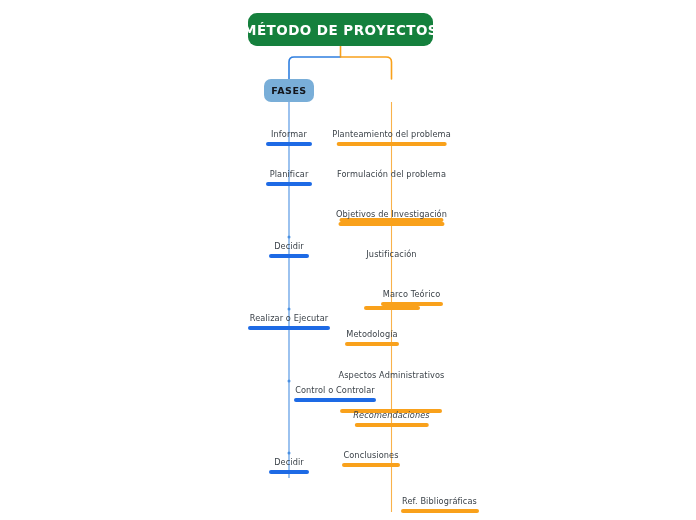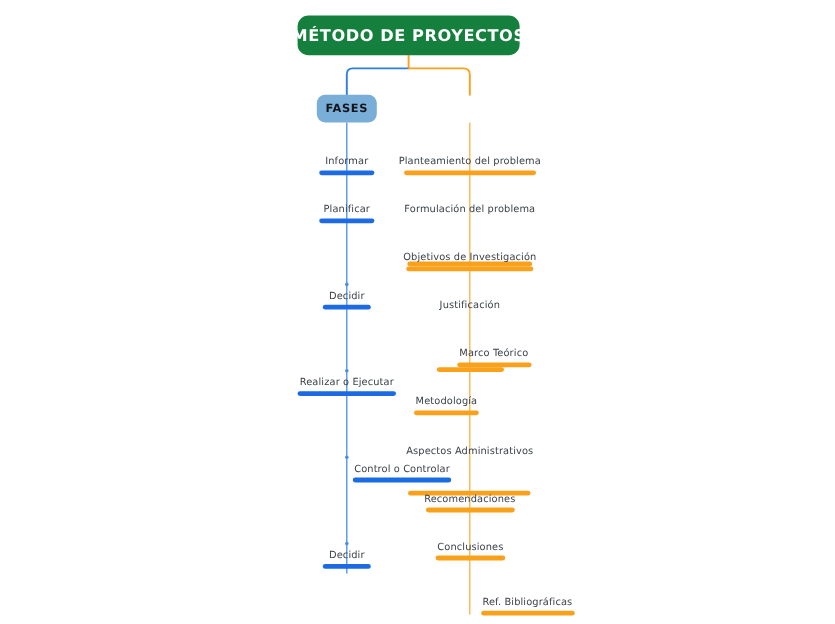--- a/index.html
+++ b/index.html
@@ -183,25 +183,25 @@
         <div class="leaf-bar" style="width: 62px; background: rgb(249, 161, 27);"></div>
       </div>
       <div class="leaf leaf-right" style="left: 372px; top: 329px; align-items: center;">
         <span class="leaf-label">Metodología</span>
         <div class="leaf-bar" style="width: 54px; background: rgb(249, 161, 27);"></div>
       </div>
       <div class="leaf leaf-right" style="left: 391.5px; top: 370px; gap: 26px;">
         <span class="leaf-label">Aspectos Administrativos</span>
         <div class="leaf-bar" style="width: 102px; background: rgb(249, 161, 27);"></div>
       </div>
-      <div class="leaf leaf-right" style="left: 391.5px; top: 410px;">
+      <div class="leaf leaf-right" style="left: 391.5px; top: 410px; font-style: italic;">
         <span class="leaf-label">Recomendaciones</span>
         <div class="leaf-bar" style="width: 74px; background: rgb(249, 161, 27);"></div>
       </div>
-      <div class="leaf leaf-right" style="left: 392px; top: 450px;">
+      <div class="leaf leaf-right" style="left: 371px; top: 450px;">
         <span class="leaf-label">Conclusiones</span>
         <div class="leaf-bar" style="width: 58px; background: rgb(249, 161, 27);"></div>
       </div>
       <div class="leaf leaf-right" style="left: 391.5px; top: 496px; margin-left: 48px;">
         <span class="leaf-label">Ref. Bibliográficas</span>
         <div class="leaf-bar" style="width: 78px; background: rgb(249, 161, 27);"></div>
       </div>
     </div>
 
 </div>

